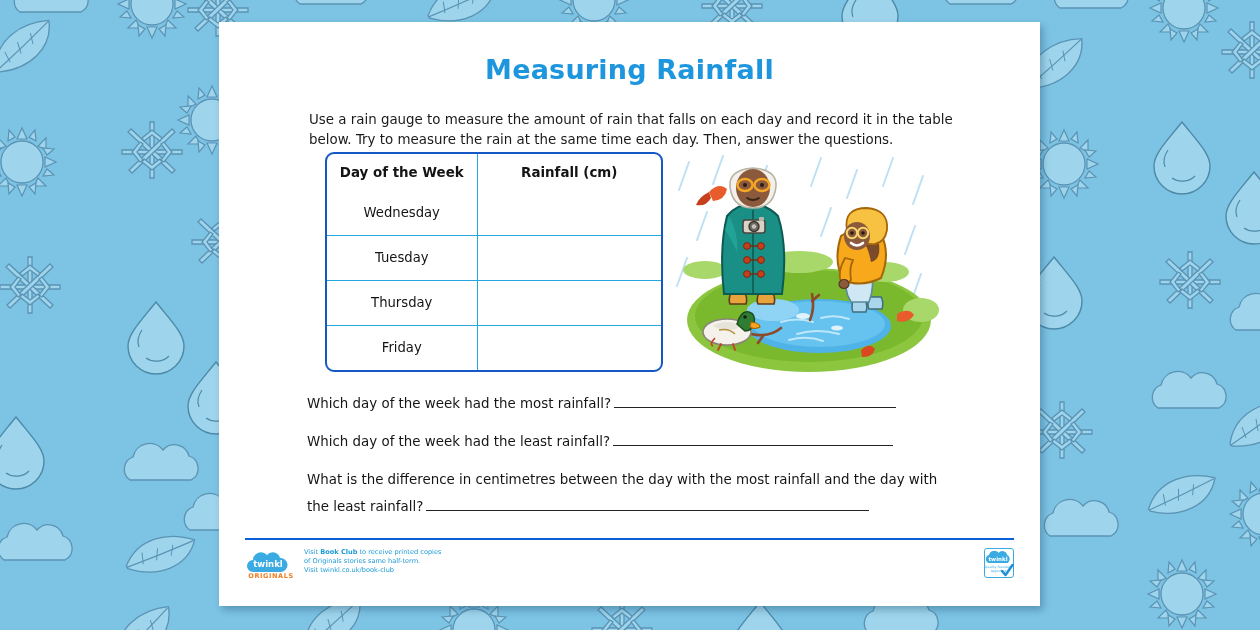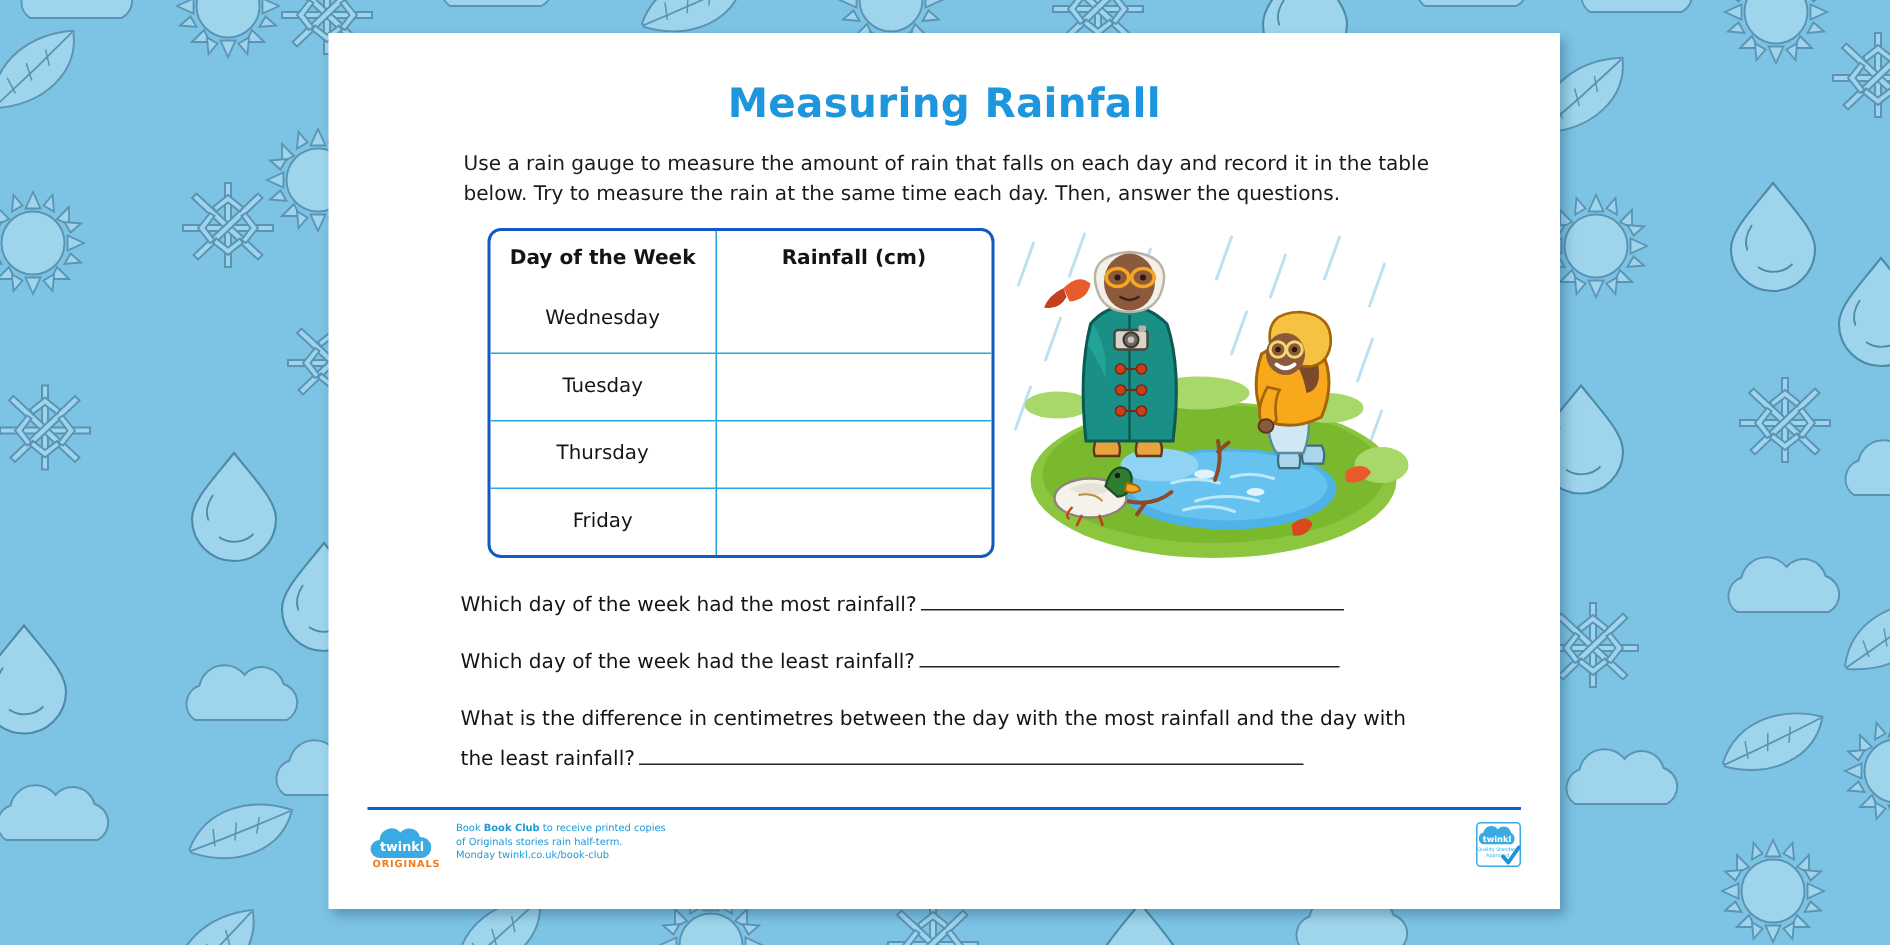--- a/index.html
+++ b/index.html
@@ -53,21 +53,21 @@
     font-family: "DejaVu Sans", sans-serif;
     font-size: 27px;
     font-weight: bold;
     color: #1e96de;
     letter-spacing: 0.2px;
   }
 
   
   #intro-text {
     position: absolute;
-    left: 90px; top: 78px;
+    left: 90px; top: 88px;
     width: 646px;
     font-size: 13.4px;
     line-height: 19.5px;
     color: #1a1a1a;
   }
 
   
   #rainfall-table-wrap {
     position: absolute;
     left: 106px;
@@ -487,23 +487,23 @@
 
         <div id="twinkl-originals-logo">
           <svg viewBox="0 0 112 60" xmlns="http://www.w3.org/2000/svg">
             <path d="M16,44 a12,12 0 0,1 0,-24 a16,16 0 0,1 28,-10 a15,15 0 0,1 26,6 a13,13 0 0,1 2,28 z" fill="#3aabe2"></path>
             <text x="46" y="34" font-family="DejaVu Sans, sans-serif" font-size="17" font-weight="bold" fill="#ffffff" text-anchor="middle">twinkl</text>
             <text x="52" y="56" font-family="DejaVu Sans, sans-serif" font-size="13" font-weight="bold" fill="#f07c1e" text-anchor="middle" letter-spacing="1.2">ORIGINALS</text>
           </svg>
         </div>
 
         <div id="footer-text">
-          <div><span>Book </span><b>Book Club</b><span> to receive printed copies</span></div>
-          <div>of Originals stories rain half-term.</div>
-          <div>Monday twinkl.co.uk/book-club</div>
+          <div><span>Visit </span><b>Book Club</b><span> to receive printed copies</span></div>
+          <div>of Originals stories same half-term.</div>
+          <div>Visit twinkl.co.uk/book-club</div>
         </div>
 
         <div id="quality-badge">
           <svg viewBox="0 0 60 60" xmlns="http://www.w3.org/2000/svg">
             <rect x="1" y="1" width="58" height="58" rx="5" fill="#ffffff" stroke="#3aabe2" stroke-width="2"></rect>
             <path d="M14,28 a9,9 0 0,1 1,-17 a12,12 0 0,1 21,-5 a11,11 0 0,1 19,5 a10,10 0 0,1 1,17 z" fill="#3aabe2" transform="translate(-4,4) scale(0.92)"></path>
             <text x="28" y="26" font-family="DejaVu Sans, sans-serif" font-size="11" font-weight="bold" fill="#ffffff" text-anchor="middle">twinkl</text>
             <text x="29" y="39" font-family="DejaVu Sans, sans-serif" font-size="6.5" fill="#3aabe2" text-anchor="middle">Quality Standard</text>
             <text x="29" y="47" font-family="DejaVu Sans, sans-serif" font-size="6.5" fill="#3aabe2" text-anchor="middle">Approved</text>
             <path d="M36,46 l7,8 l14,-20" fill="none" stroke="#1f8fd6" stroke-width="5" stroke-linecap="round" stroke-linejoin="round"></path>

